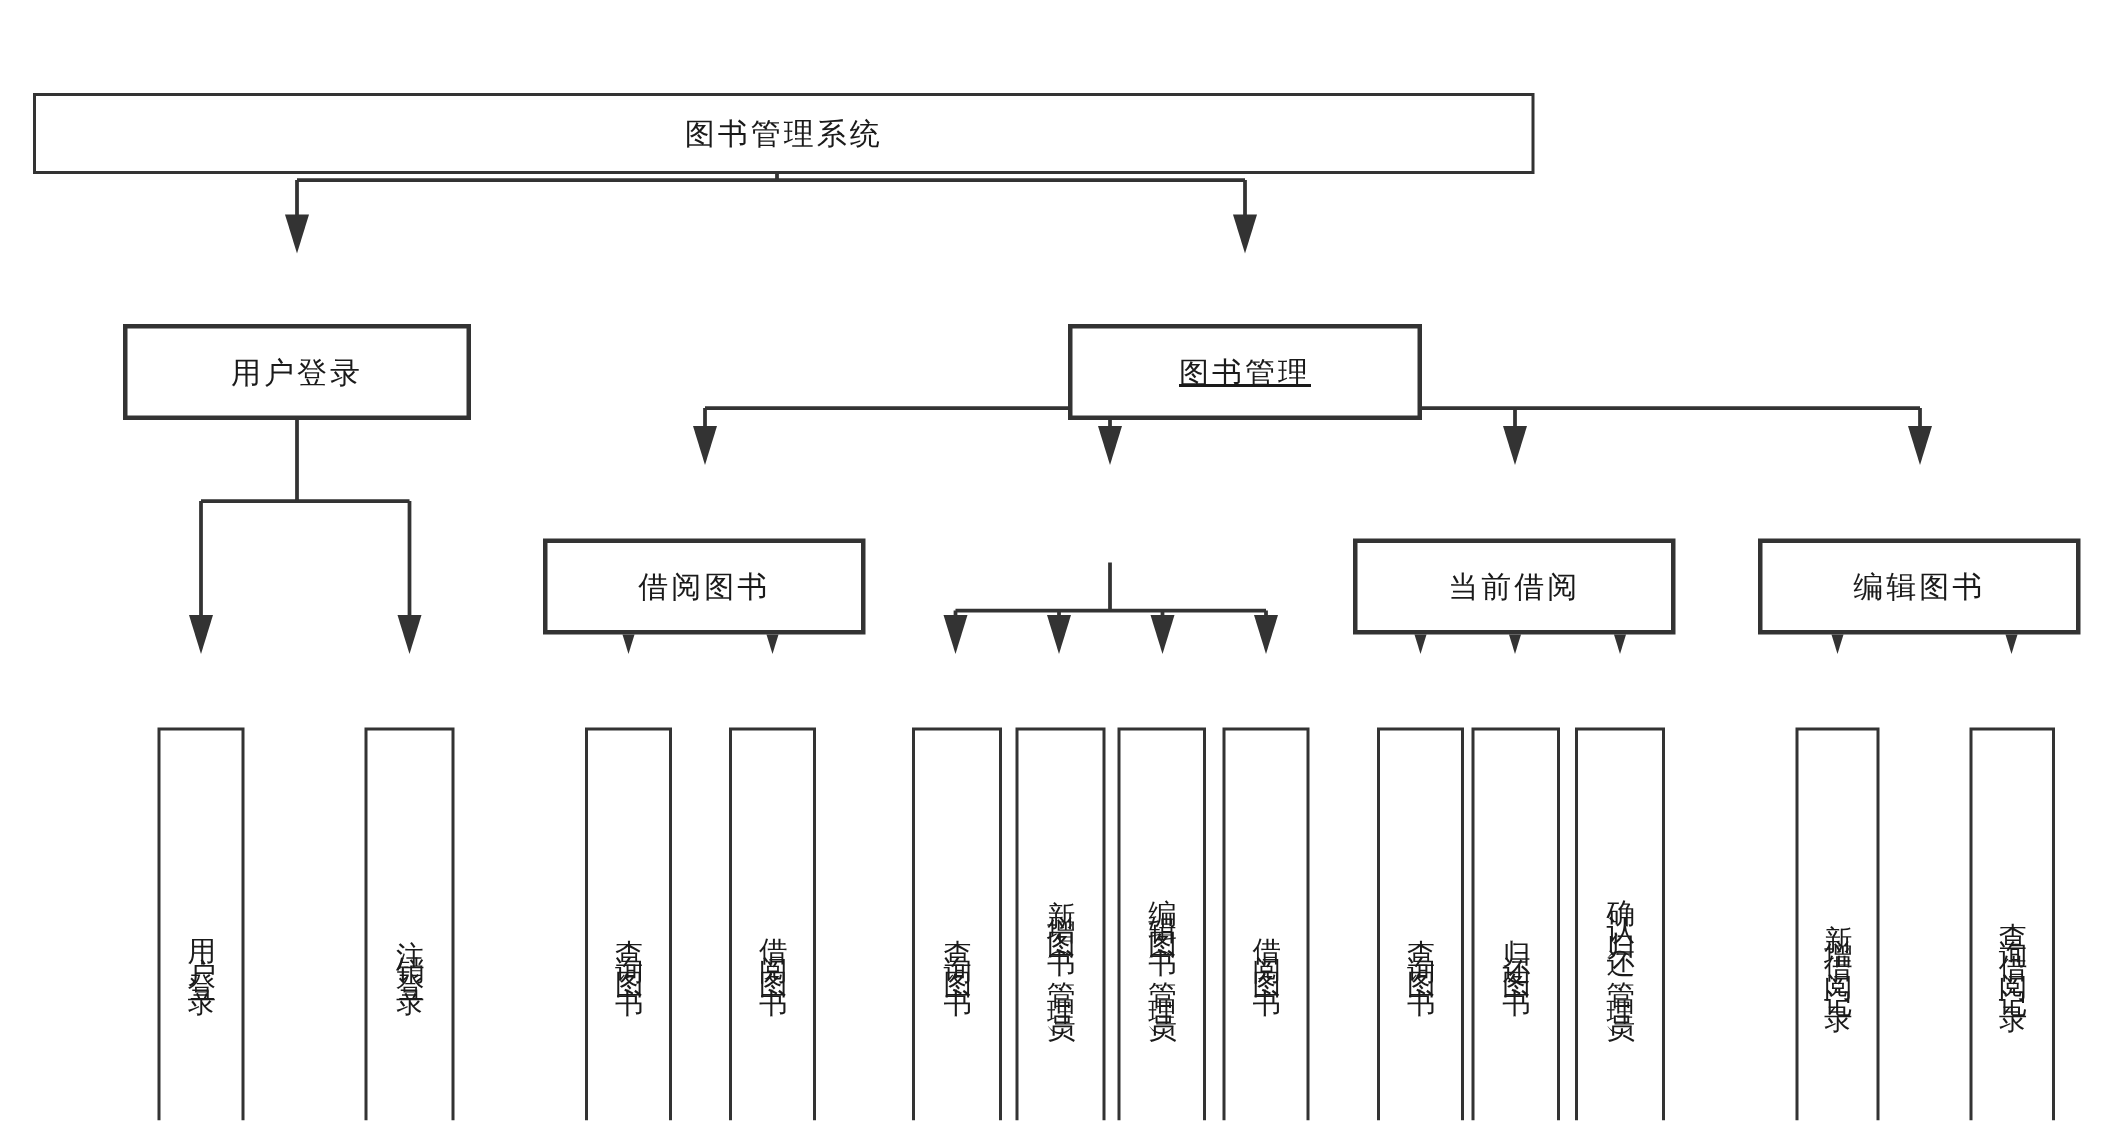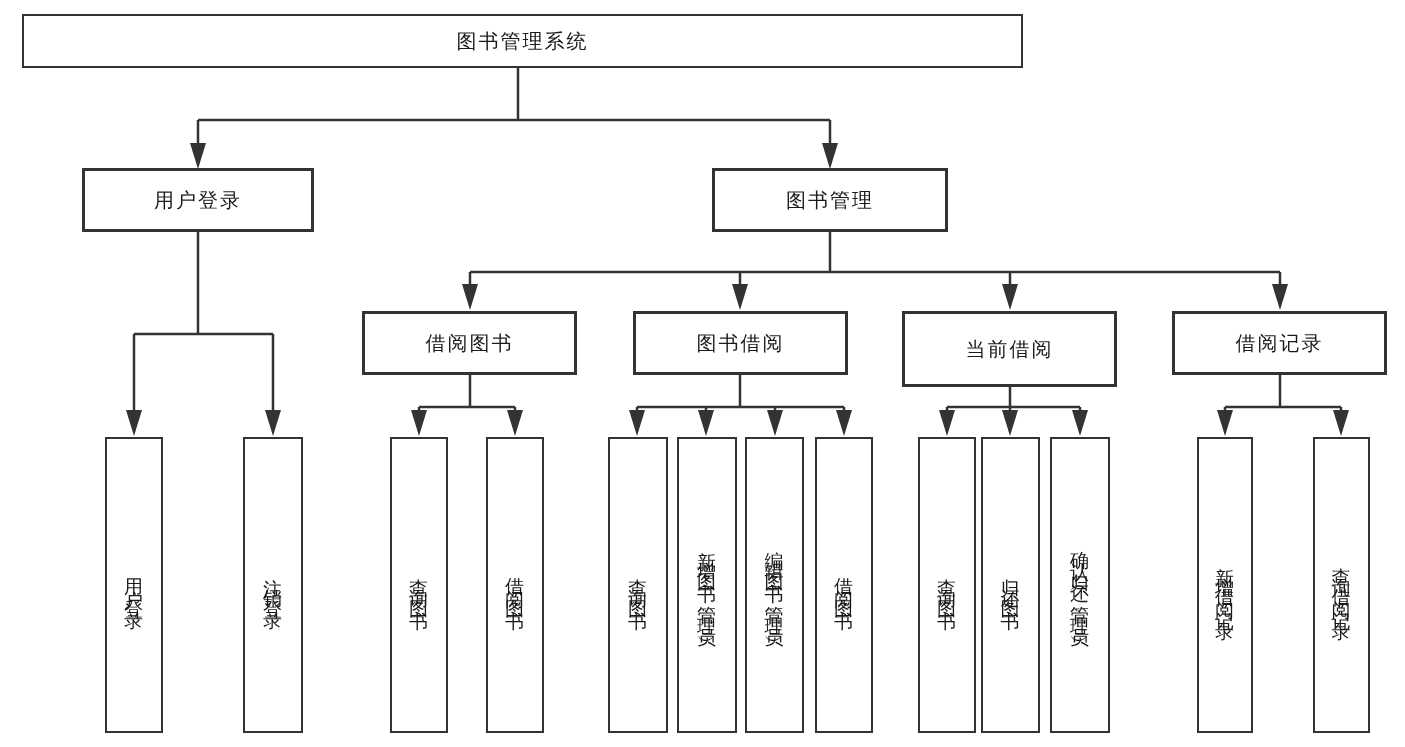--- a/index.html
+++ b/index.html
@@ -21,38 +21,39 @@
   .connectors{position:absolute;left:0;top:0;width:1405px;height:747px;z-index:1;}
   .connectors .wire{stroke:var(--connector);stroke-width:2.5;fill:none;}
   .connectors .arrow{fill:var(--connector);stroke:none;}
   .box{
     position:absolute;
     background:var(--bg);
     border:3px solid var(--border);
     box-sizing:border-box;
     display:flex;align-items:center;justify-content:center;
     z-index:2;
+    margin-top:48px;
   }
   .hbox .lbl{font-size:20px;letter-spacing:2px;white-space:nowrap;}
   .vbox{border-width:2px;top:437px;height:296px;}
   .vbox .lbl{
     writing-mode:vertical-rl;
     text-orientation:mixed;
     font-size:19px;
     letter-spacing:11px;
     line-height:1;
     white-space:nowrap;
   }
   
   .n-root{left:22px;top:14px;width:1001px;height:54px;border-width:2px;}
   .n-user-login{left:82px;top:168px;width:232px;height:64px;}
-  .n-book-mgmt{left:712px;top:168px;width:236px;height:64px;}
+  .n-book-mgmt{left:712px;top:168px;width:236px;height:64px;text-decoration:underline;}
   .n-new-book{left:362px;top:311px;width:215px;height:64px;}
   .n-book-borrow{left:633px;top:311px;width:215px;height:64px;}
-  .n-current-borrow{left:902px;top:311px;width:215px;height:76px;}
+  .n-current-borrow{left:902px;top:311px;width:215px;height:64px;}
   .n-borrow-records{left:1172px;top:311px;width:215px;height:64px;}
   
   .n-a1{left:105px;width:58px;}
   .n-a2{left:243px;width:60px;}
   .n-b1{left:390px;width:58px;}
   .n-b2{left:486px;width:58px;}
   .n-c1{left:608px;width:60px;}
   .n-c2{left:677px;width:60px;}
   .n-c3{left:745px;width:59px;}
   .n-c4{left:815px;width:58px;}
@@ -118,28 +119,25 @@
   <div class="box hbox n-user-login">
     <span class="lbl">用户登录</span>
   </div>
   <div class="box hbox n-book-mgmt">
     <span class="lbl">图书管理</span>
   </div>
 
   <div class="box hbox n-new-book">
     <span class="lbl">借阅图书</span>
   </div>
-  <div class="box hbox n-book-borrow">
-    <span class="lbl">图书借阅</span>
-  </div>
   <div class="box hbox n-current-borrow">
     <span class="lbl">当前借阅</span>
   </div>
   <div class="box hbox n-borrow-records">
-    <span class="lbl">借阅记录</span>
+    <span class="lbl">编辑图书</span>
   </div>
 
   <div class="box vbox n-a1">
     <span class="lbl">用户登录</span>
   </div>
   <div class="box vbox n-a2">
     <span class="lbl">注销登录</span>
   </div>
 
   <div class="box vbox n-b1">

